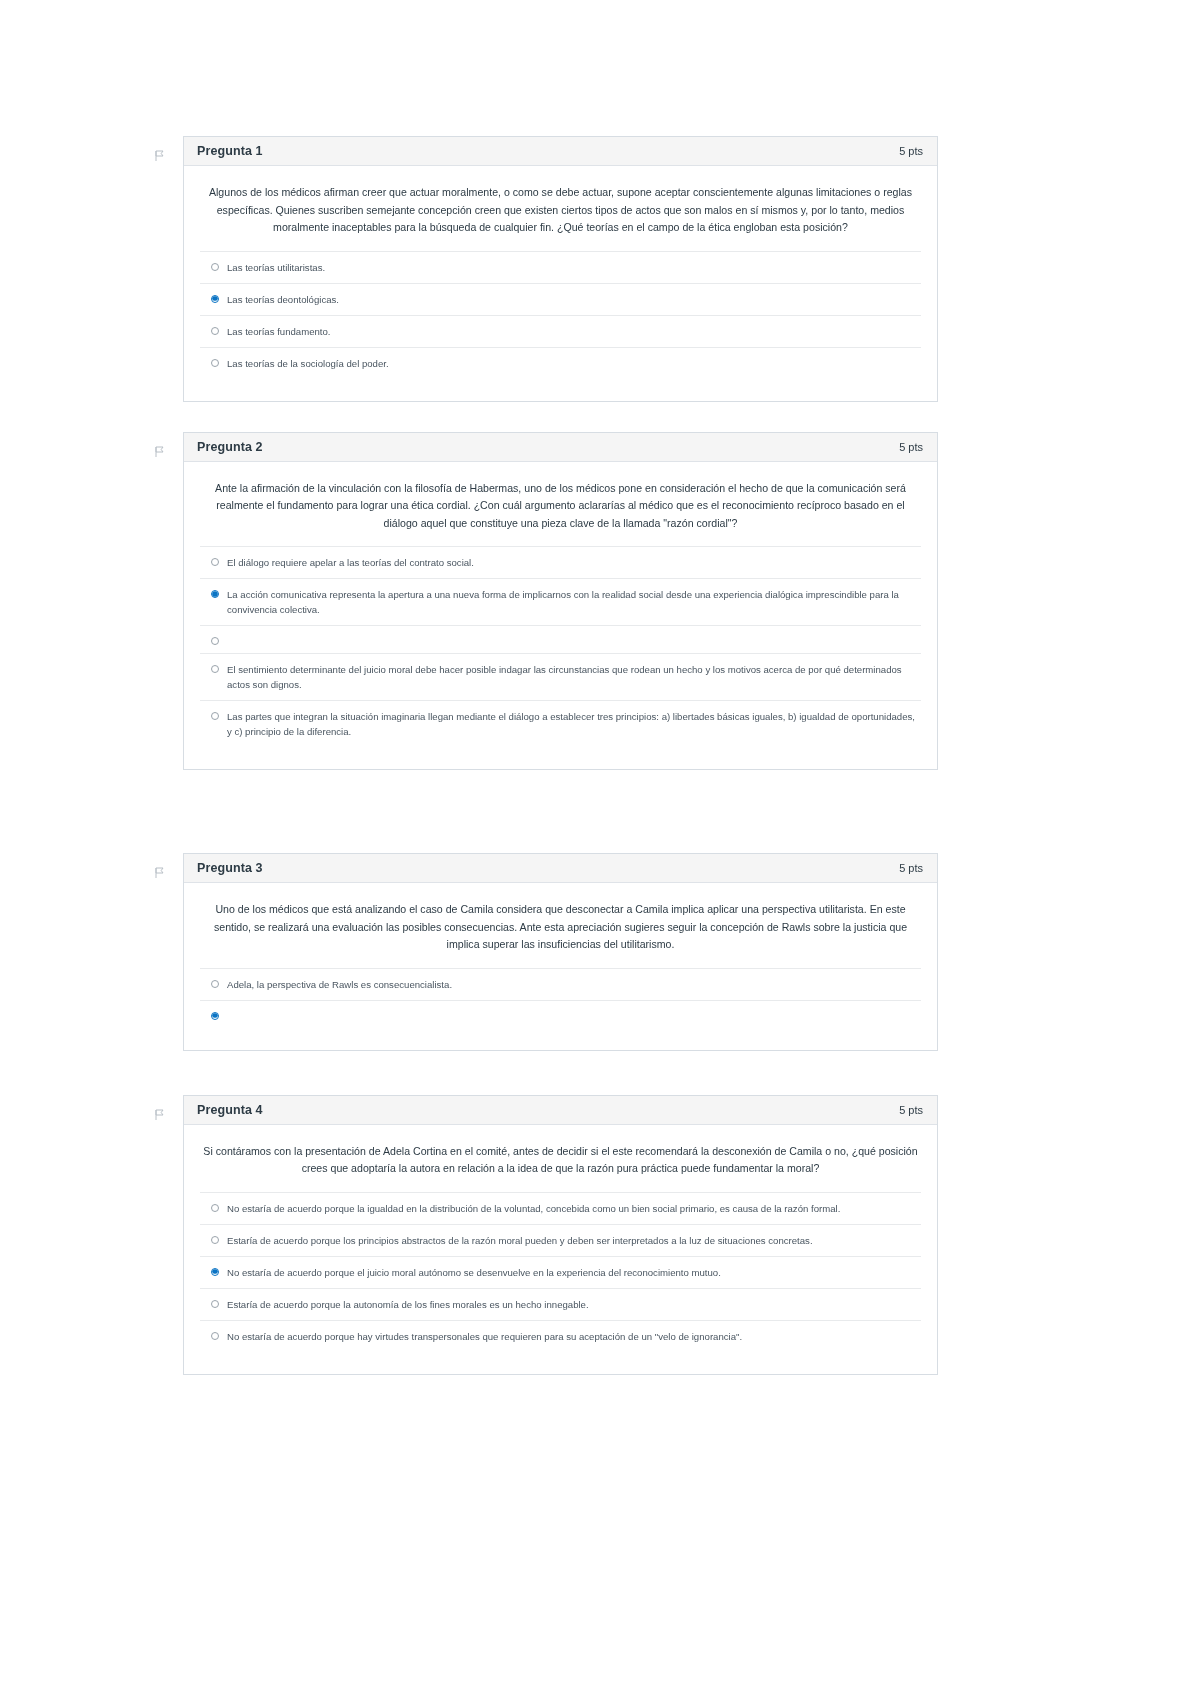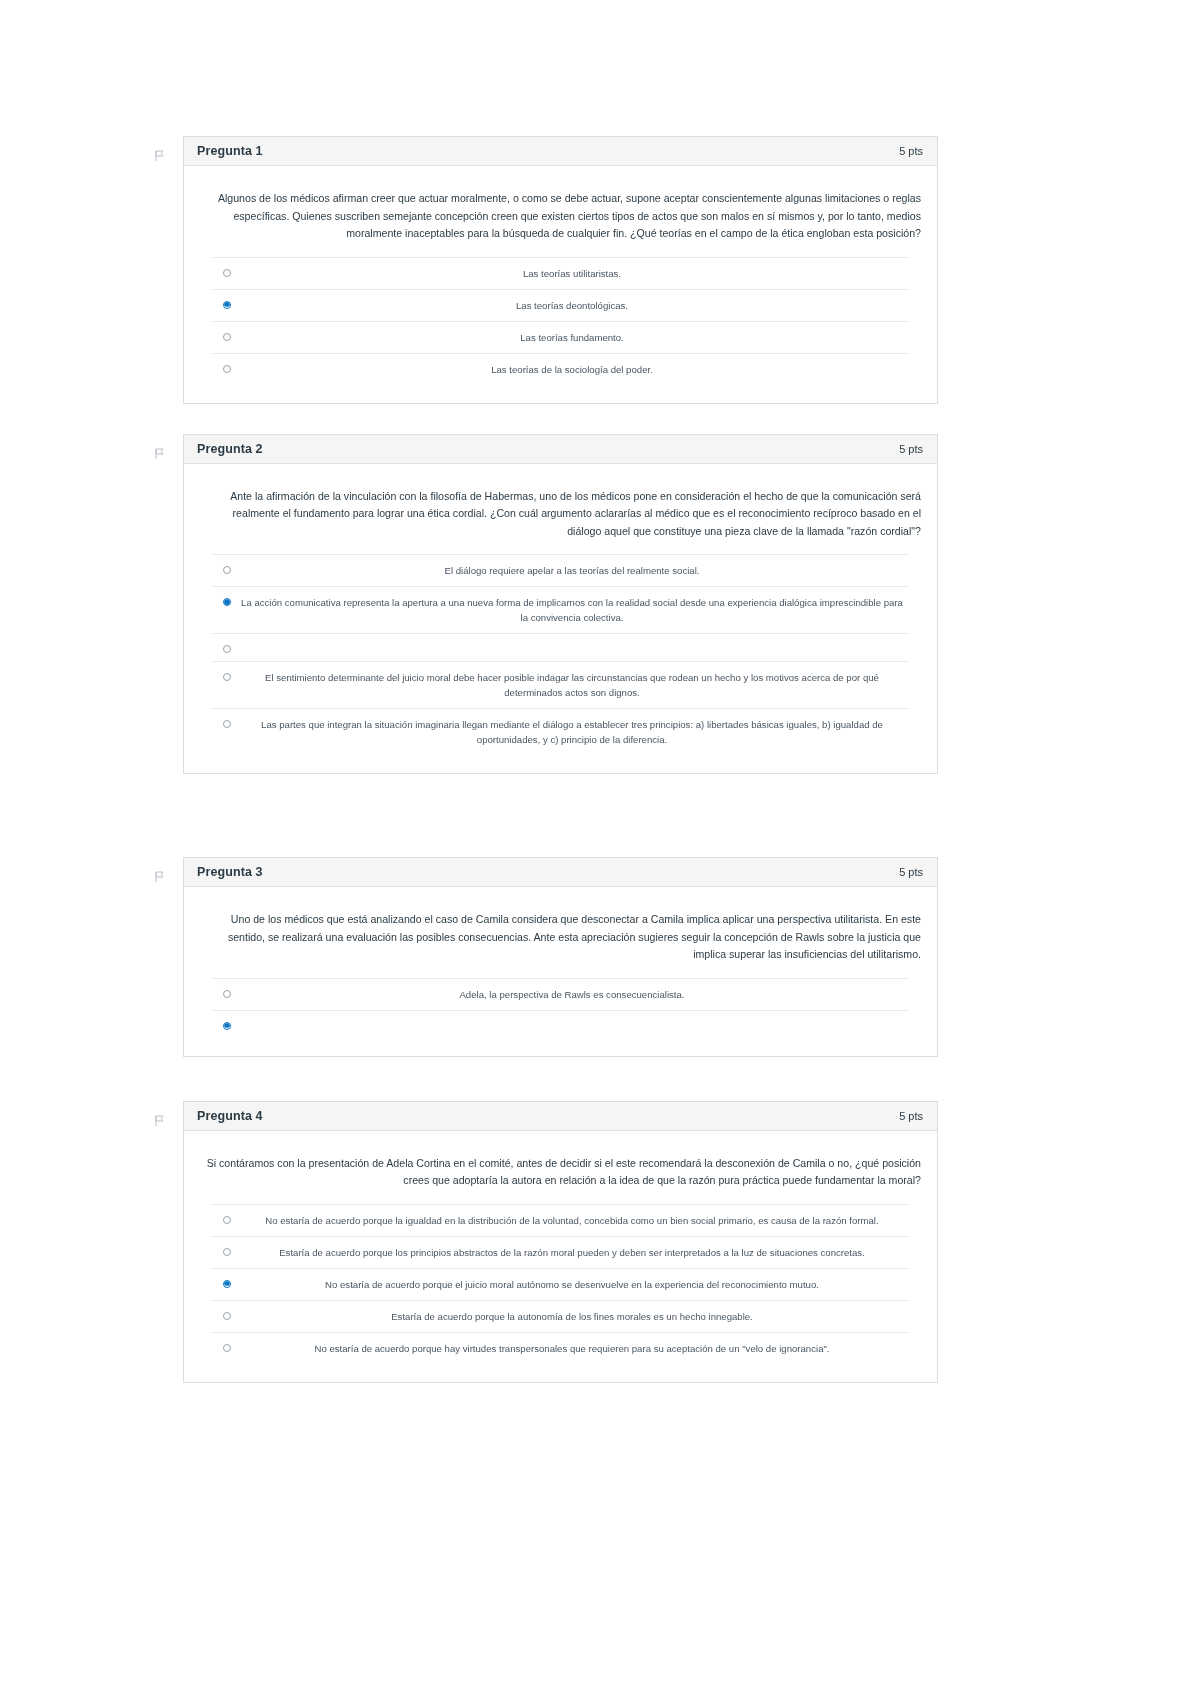--- a/index.html
+++ b/index.html
@@ -70,35 +70,35 @@
     text-align: center;
   }
 
   .q-body {
     padding: 18px 16px 0 16px;
   }
   .q-text {
     font-size: 10.6px;
     line-height: 17.5px;
     color: #2d3b45;
-    margin: 6px 0 14px 0;
-    text-align: right;
-  }
-
-  .answers { margin: 12px; padding: 0; text-align: center; }
+    margin: 0 0 14px 0;
+    text-align: center;
+  }
+
+  .answers { margin: 0; padding: 0; }
 
   .answer {
     display: flex;
     align-items: flex-start;
     border-top: 1px solid #e8eaec;
     padding: 8px 4px 8px 11px;
     min-height: 25px;
   }
   .answer:last-child { border-bottom: none; }
-  .answer-pad { padding-bottom: 14px; }
+  .answer-pad { padding-bottom: 30px; }
 
   .radio {
     width: 8px;
     height: 8px;
     border: 1px solid #9aa3ab;
     border-radius: 50%;
     background: #ffffff;
     flex: 0 0 8px;
     margin-top: 3px;
     margin-right: 8px;
@@ -189,21 +189,21 @@
     <div class="question-card">
       <div class="q-header">
         <span class="q-title">Pregunta 2</span>
         <span class="q-points">5 pts</span>
       </div>
       <div class="q-body">
         <p class="q-text">Ante la afirmación de la vinculación con la filosofía de Habermas, uno de los médicos pone en consideración el hecho de que la comunicación será realmente el fundamento para lograr una ética cordial. ¿Con cuál argumento aclararías al médico que es el reconocimiento recíproco basado en el diálogo aquel que constituye una pieza clave de la llamada "razón cordial"?</p>
         <div class="answers">
           <div class="answer">
             <span class="radio"></span>
-            <span class="answer-text">El diálogo requiere apelar a las teorías del realmente social.</span>
+            <span class="answer-text">El diálogo requiere apelar a las teorías del contrato social.</span>
           </div>
           <div class="answer">
             <span class="radio selected"></span>
             <span class="answer-text">La acción comunicativa representa la apertura a una nueva forma de implicarnos con la realidad social desde una experiencia dialógica imprescindible para la convivencia colectiva.</span>
           </div>
           <div class="answer">
             <span class="radio"></span>
           </div>
           <div class="answer">
             <span class="radio"></span>

